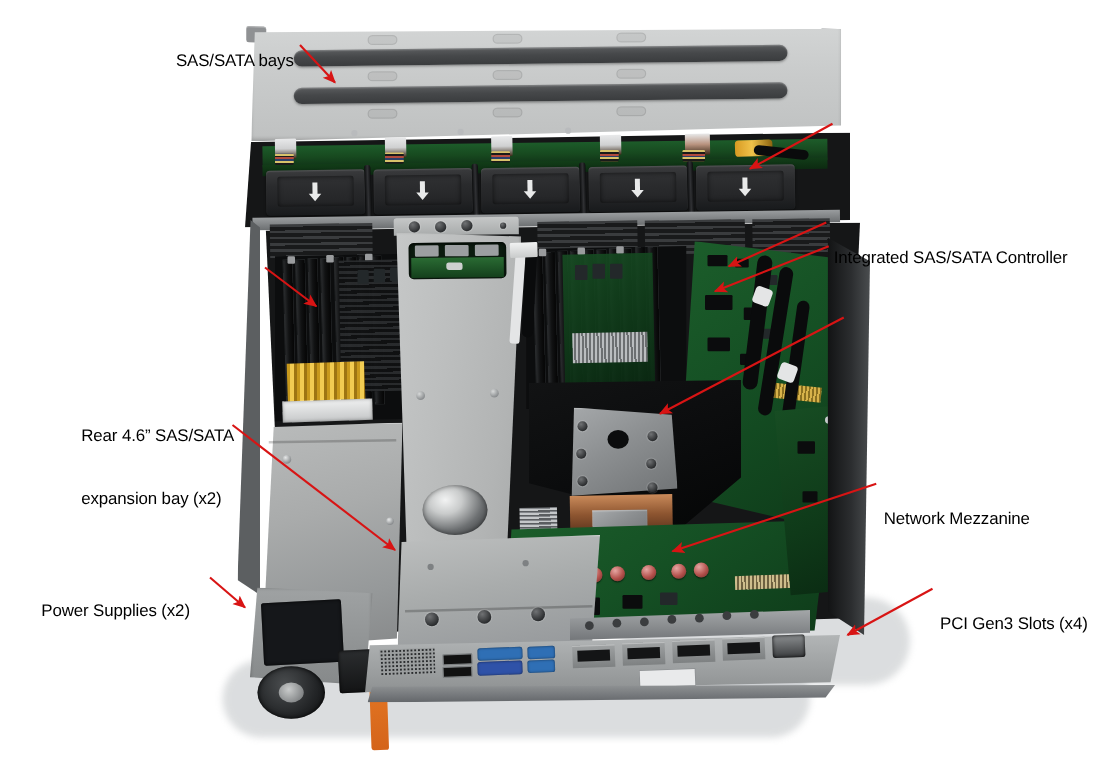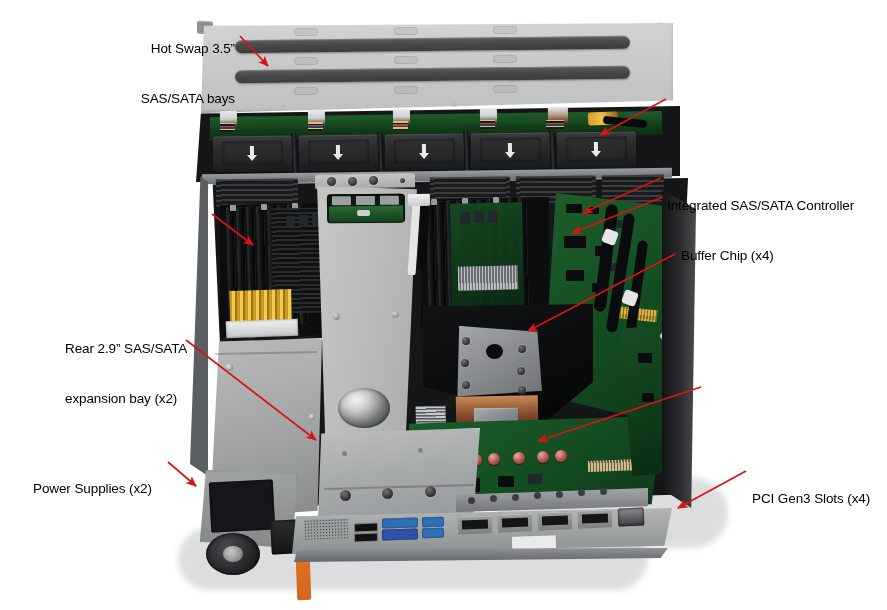--- a/index.html
+++ b/index.html
@@ -453,37 +453,38 @@
       <line x1="675" y1="254" x2="528" y2="331"></line>
       <line x1="212" y1="214" x2="253" y2="245"></line>
       <line x1="186" y1="340" x2="316" y2="440"></line>
       <line x1="701" y1="387" x2="538" y2="441"></line>
       <line x1="168" y1="462" x2="196" y2="486"></line>
       <line x1="746" y1="471" x2="678" y2="508"></line>
     </g>
   </svg>
 
   <div class="callout r" style="left:0px;top:8px;width:235px;">
-    <div>Hot Swap 3.5”</div>
     <div>SAS/SATA bays</div>
   </div>
 
 
   <div class="callout l" style="left:667px;top:165px;">
     <div>Integrated SAS/SATA Controller</div>
-    <div style="padding-left:14px;">Buffer Chip (x4)</div>
   </div>
 
 
 
   <div class="callout l" style="left:65px;top:308px;">
-    <div>Rear 2.9” SAS/SATA</div>
+    <div>Rear 4.6” SAS/SATA</div>
     <div>expansion bay (x2)</div>
   </div>
 
+  <div class="callout l" style="left:707px;top:374px;">
+    <div>Network Mezzanine</div>
+  </div>
 
   <div class="callout l" style="left:33px;top:448px;">
     <div>Power Supplies (x2)</div>
   </div>
 
   <div class="callout l" style="left:752px;top:458px;">
     <div>PCI Gen3 Slots (x4)</div>
   </div>
 
 </div>

